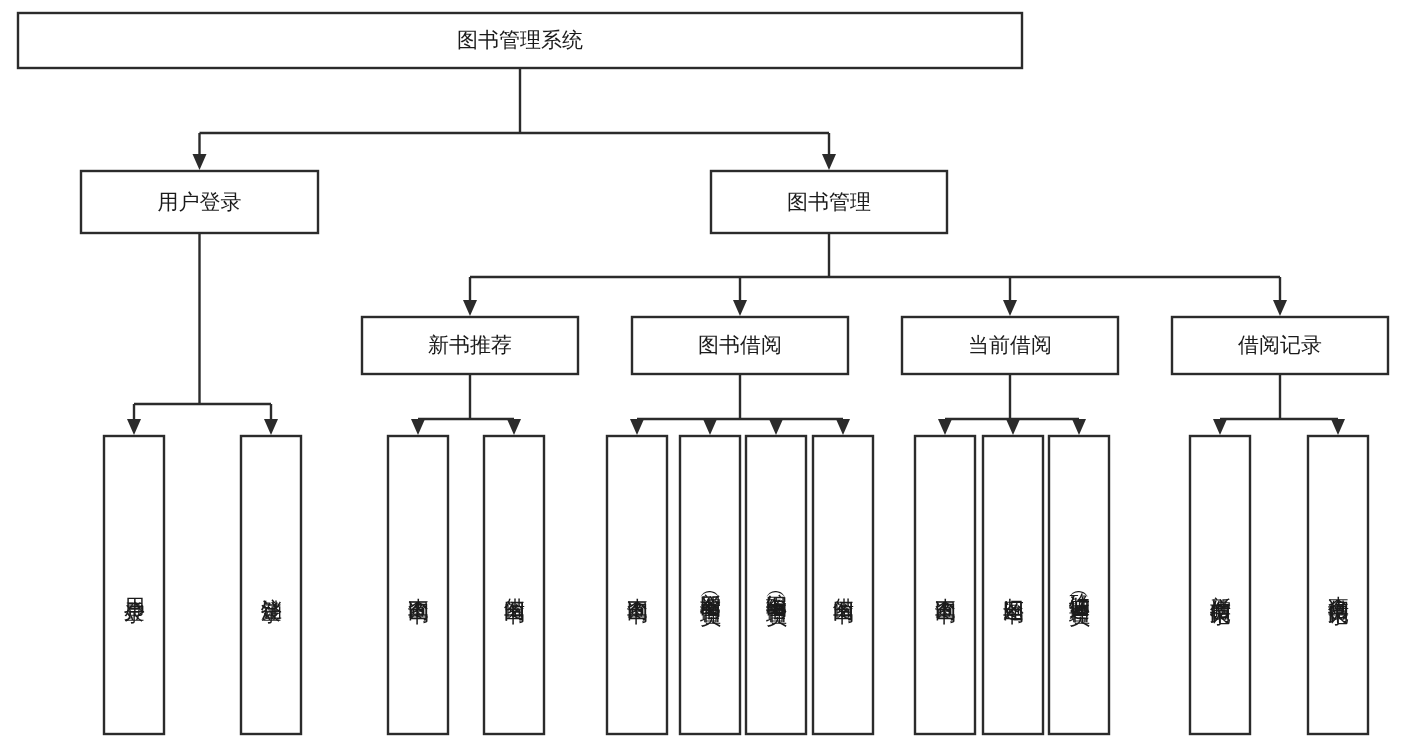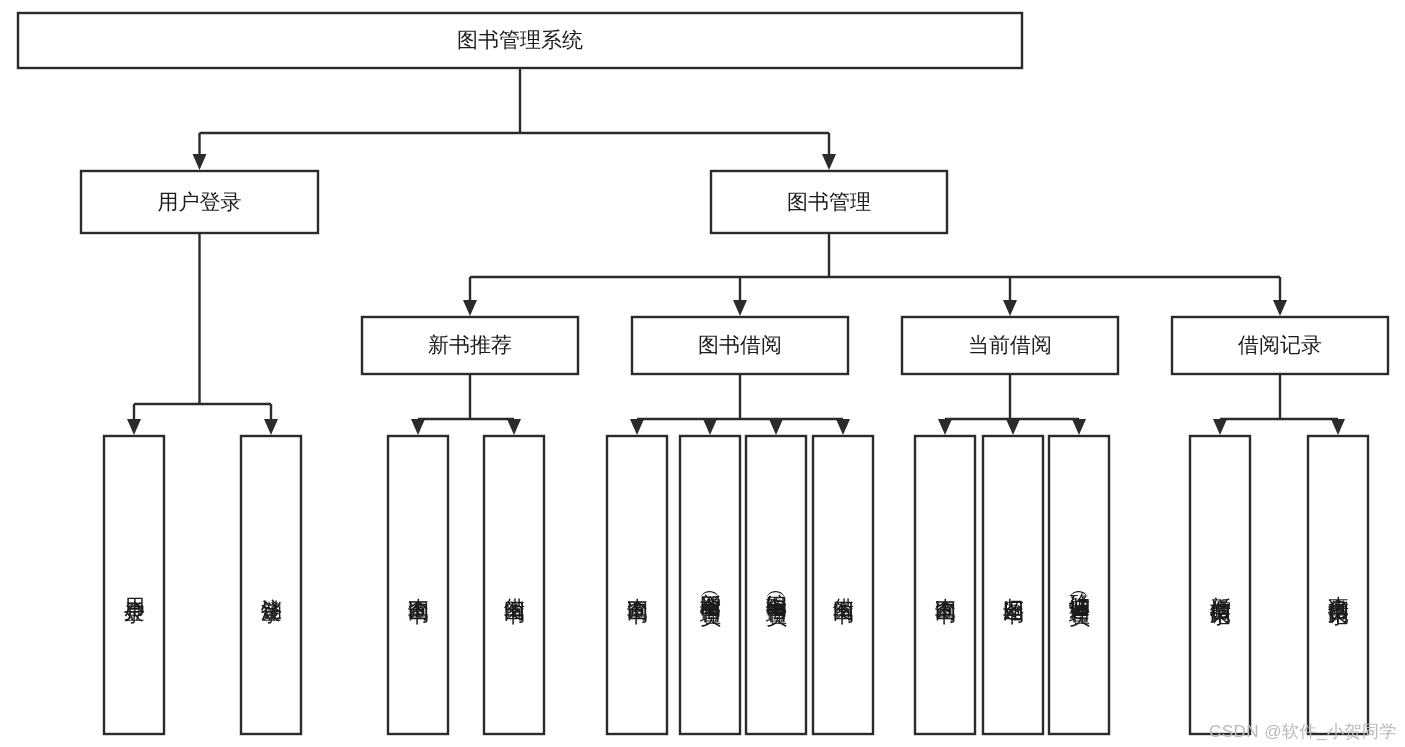--- a/index.html
+++ b/index.html
@@ -180,15 +180,14 @@
       <div class="node-label-v" style="left: 680px; top: 436px; width: 60px; height: 298px;">新增图书（管理员）</div>
       <div class="node-label-v" style="left: 746px; top: 436px; width: 60px; height: 298px;">编辑图书（管理员）</div>
       <div class="node-label-v" style="left: 813px; top: 436px; width: 60px; height: 298px;">借阅图书</div>
       <div class="node-label-v" style="left: 915px; top: 436px; width: 60px; height: 298px;">查询图书</div>
       <div class="node-label-v" style="left: 983px; top: 436px; width: 60px; height: 298px;">归还图书</div>
       <div class="node-label-v" style="left: 1049px; top: 436px; width: 60px; height: 298px;">确认归还（管理员）</div>
       <div class="node-label-v" style="left: 1190px; top: 436px; width: 60px; height: 298px;">新增借阅记录</div>
       <div class="node-label-v" style="left: 1308px; top: 436px; width: 60px; height: 298px;">查询借阅记录</div>
     </div>
 
-  <div class="watermark">CSDN @软件_小贺同学</div>
 
 </div>
 
 </body></html>

